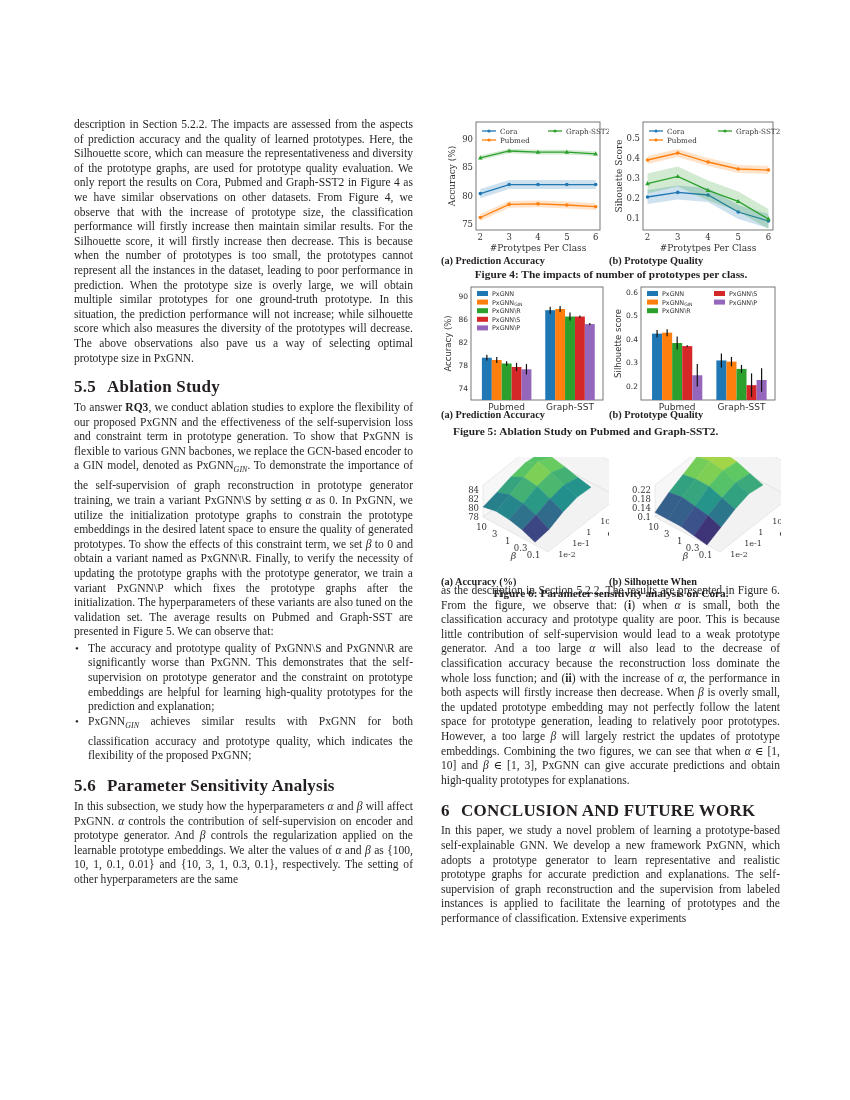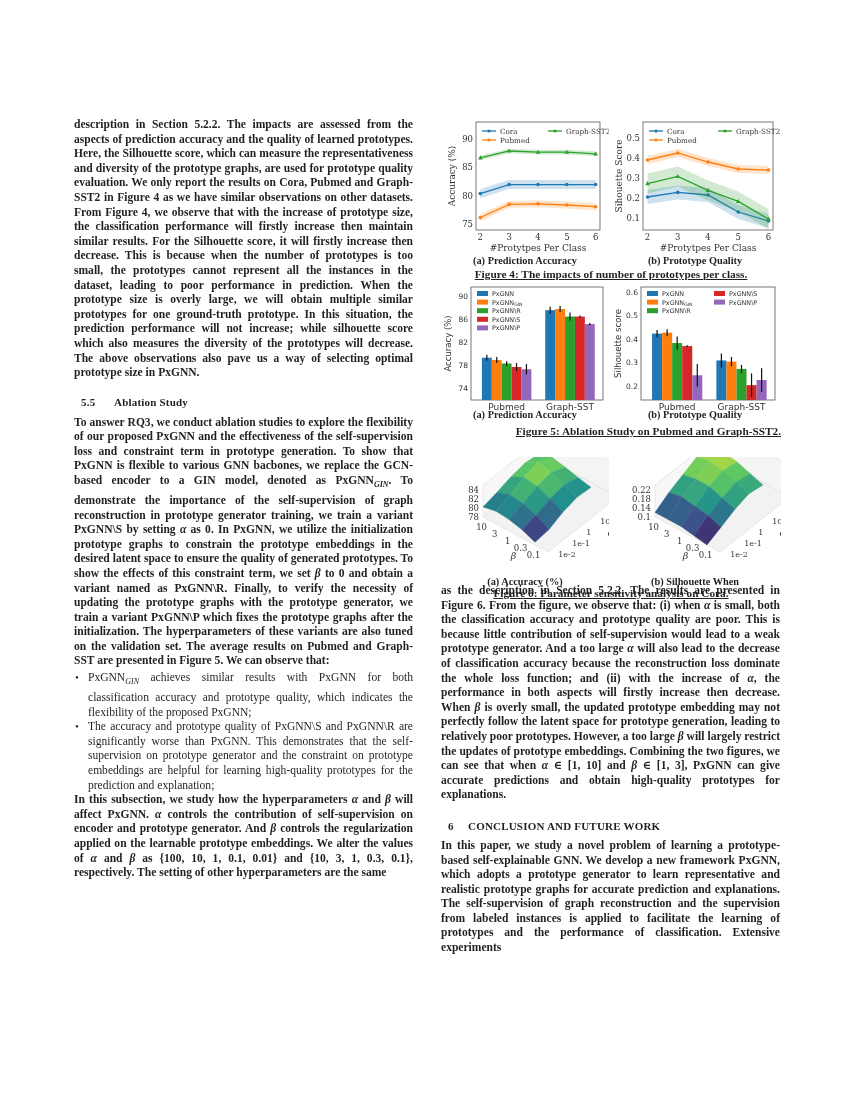--- a/index.html
+++ b/index.html
@@ -1,44 +1,45 @@
 <!DOCTYPE html>
 <html><head>
 <meta charset="utf-8">
 <style>
   html, body { margin: 0; padding: 0; background: #ffffff; }
   body { width: 850px; height: 1100px; position: relative; overflow: hidden;
          font-family: "Liberation Serif", "DejaVu Serif", serif; color: #231f20; }
   .col { position: absolute; top: 117px; width: 339px; }
   #col-left { left: 74px; }
-  p.body { margin: 0; font-size: 11.55px; line-height: 14.6px; text-align: justify; hyphens: manual; font-weight: bold; }
-  h2.sec { margin: 7px; font-size: 11px; font-weight: bold; line-height: 16px; letter-spacing: 0.2px; }
+  p.body { margin: 0; font-size: 11.55px; line-height: 14.6px; text-align: justify; hyphens: manual; }
+  h2.sec { margin: 0; font-size: 17px; font-weight: bold; line-height: 16px; letter-spacing: 0.2px; }
   h2.sec .num { display: inline-block; width: 33px; }
   ul.bul { margin: 0; padding: 0 0 0 14px; list-style: none; }
   ul.bul li { position: relative; font-size: 11.55px; line-height: 14.6px; text-align: justify; }
   ul.bul li::before { content: "\2022"; position: absolute; left: -13px; top: 0; font-size: 11px; }
   .fig { position: absolute; }
-  .subcap { font-size: 10.3px; font-weight: bold; text-align: center; position: absolute; white-space: nowrap; }
-  .figcap { font-size: 11.3px; font-weight: bold; position: absolute; white-space: nowrap; text-decoration: underline; }
+  .subcap { font-size: 10.3px; font-weight: bold; text-align: left; position: absolute; white-space: nowrap; }
+  .figcap { font-size: 11.3px; font-weight: bold; position: absolute; white-space: nowrap; }
   svg text { font-family: "DejaVu Serif", serif; }
   svg .sans { font-family: "DejaVu Sans", sans-serif; }
   i.m { font-style: italic; }
   sub.gin { font-size: 8px; font-style: italic; }
 </style>
 </head>
 <body>
 
 <div id="col-left" class="col">
   <p class="body">description in Section 5.2.2. The impacts are assessed from the aspects of prediction accuracy and the quality of learned prototypes. Here, the Silhouette score, which can measure the representativeness and diversity of the prototype graphs, are used for prototype quality evaluation. We only report the results on Cora, Pubmed and Graph-SST2 in Figure 4 as we have similar observations on other datasets. From Figure 4, we observe that with the increase of prototype size, the classification performance will firstly increase then maintain similar results. For the Silhouette score, it will firstly increase then decrease. This is because when the number of prototypes is too small, the prototypes cannot represent all the instances in the dataset, leading to poor performance in prediction. When the prototype size is overly large, we will obtain multiple similar prototypes for one ground-truth prototype. In this situation, the prediction performance will not increase; while silhouette score which also measures the diversity of the prototypes will decrease. The above observations also pave us a way of selecting optimal prototype size in PxGNN.</p>
   <h2 class="sec" style="margin-top:14px;margin-bottom:5px"><span class="num">5.5</span><span>Ablation Study</span></h2>
   <p class="body"><span>To answer </span><b>RQ3</b><span>, we conduct ablation studies to explore the flexibility of our proposed PxGNN and the effectiveness of the self-supervision loss and constraint term in prototype generation. To show that PxGNN is flexible to various GNN bacbones, we replace the GCN-based encoder to a GIN model, denoted as PxGNN</span><sub class="gin">GIN</sub><span>. To demonstrate the importance of the self-supervision of graph reconstruction in prototype generator training, we train a variant PxGNN\S by setting </span><i class="m">α</i><span> as 0. In PxGNN, we utilize the initialization prototype graphs to constrain the prototype embeddings in the desired latent space to ensure the quality of generated prototypes. To show the effects of this constraint term, we set </span><i class="m">β</i><span> to 0 and obtain a variant named as PxGNN\R. Finally, to verify the necessity of updating the prototype graphs with the prototype generator, we train a variant PxGNN\P which fixes the prototype graphs after the initialization. The hyperparameters of these variants are also tuned on the validation set. The average results on Pubmed and Graph-SST are presented in Figure 5. We can observe that:</span></p>
   <ul class="bul" style="margin-top:2px">
+    <li>The accuracy and prototype quality of PxGNN\S and PxGNN\R are significantly worse than PxGNN. This demonstrates that the self-supervision on prototype generator and the constraint on prototype embeddings are helpful for learning high-quality prototypes for the prediction and explanation;</li>
     <li><span>PxGNN</span><sub class="gin">GIN</sub><span> achieves similar results with PxGNN for both classification accuracy and prototype quality, which indicates the flexibility of the proposed PxGNN;</span></li>
-    <li>The accuracy and prototype quality of PxGNN\S and PxGNN\R are significantly worse than PxGNN. This demonstrates that the self-supervision on prototype generator and the constraint on prototype embeddings are helpful for learning high-quality prototypes for the prediction and explanation;</li>
   </ul>
+  <h2 class="sec" style="margin-top:15px;margin-bottom:5px"><span class="num">5.6</span><span>Parameter Sensitivity Analysis</span></h2>
   <p class="body"><span>In this subsection, we study how the hyperparameters </span><i class="m">α</i><span> and </span><i class="m">β</i><span> will affect PxGNN. </span><i class="m">α</i><span> controls the contribution of self-supervision on encoder and prototype generator. And </span><i class="m">β</i><span> controls the regularization applied on the learnable prototype embeddings. We alter the values of </span><i class="m">α</i><span> and </span><i class="m">β</i><span> as {100, 10, 1, 0.1, 0.01} and {10, 3, 1, 0.3, 0.1}, respectively. The setting of other hyperparameters are the same</span></p>
 </div>
 
 <div class="fig" style="left:441px;top:117px;width:340px;height:500px">
   <svg id="fig4a" style="position:absolute;left:0;top:0" width="168" height="140">
       <rect x="35" y="5" width="124" height="108" fill="#fff" stroke="#555" stroke-width="0.8"></rect>
       <text x="32" y="110.3157894736842" font-size="8.5" text-anchor="end" fill="#333">75</text>
       <text x="32" y="81.89473684210526" font-size="8.5" text-anchor="end" fill="#333">80</text>
       <text x="32" y="53.473684210526315" font-size="8.5" text-anchor="end" fill="#333">85</text>
       <text x="32" y="25.05263157894737" font-size="8.5" text-anchor="end" fill="#333">90</text>
@@ -206,21 +207,21 @@
       <text x="53" y="19.6" font-size="6.4" fill="#333" class="sans">PxGNN<tspan font-size="4.6" dy="1.5">GIN</tspan></text>
       <rect x="38" y="23.2" width="11" height="5" fill="#2ca02c"></rect>
       <text x="53" y="28.2" font-size="6.4" fill="#333" class="sans">PxGNN\R</text>
       <rect x="105" y="6" width="11" height="5" fill="#d62728"></rect>
       <text x="120" y="11" font-size="6.4" fill="#333" class="sans">PxGNN\S</text>
       <rect x="105" y="14.600000000000001" width="11" height="5" fill="#9467bd"></rect>
       <text x="120" y="19.6" font-size="6.4" fill="#333" class="sans">PxGNN\P</text>
     </svg>
   <div class="subcap" style="left:0;width:168px;top:292px">(a) Prediction Accuracy</div>
   <div class="subcap" style="left:168px;width:172px;top:292px">(b) Prototype Quality</div>
-  <div class="figcap" style="left:0;width:340px;text-align:right;top:308px">Figure 5: Ablation Study on Pubmed and Graph-SST2.</div>
+  <div class="figcap" style="left:12px;width:340px;text-align:left;top:308px">Figure 5: Ablation Study on Pubmed and Graph-SST2.</div>
 
   <svg id="fig6a" style="position:absolute;left:0;top:340px" width="168" height="125">
       <polygon points="42,60 107,95 177,40 112,5" fill="#f2f2f2" stroke="#ddd" stroke-width="0.6"></polygon>
       <polygon points="42,60 112,5 112,-27 42,28" fill="#f7f7f7" stroke="#ddd" stroke-width="0.6"></polygon>
       <polygon points="112,5 177,40 177,8 112,-27" fill="#f4f4f4" stroke="#ddd" stroke-width="0.6"></polygon>
       <polygon points="84,5.971428571428596 97,4.742857142857115 111,0.14285714285714235 98,-3.200000000000017" fill="rgb(87,195,103)" stroke="rgb(87,195,103)" stroke-width="0.4"></polygon>
       <polygon points="97,4.742857142857115 110,15.400000000000027 124,9.885714285714261 111,0.14285714285714235" fill="rgb(103,203,95)" stroke="rgb(103,203,95)" stroke-width="0.4"></polygon>
       <polygon points="110,15.400000000000027 123,27.88571428571426 137,20.54285714285717 124,9.885714285714261" fill="rgb(68,177,116)" stroke="rgb(68,177,116)" stroke-width="0.4"></polygon>
       <polygon points="123,27.88571428571426 136,40.37142857142856 150,30.285714285714285 137,20.54285714285717" fill="rgb(35,147,139)" stroke="rgb(35,147,139)" stroke-width="0.4"></polygon>
       <polygon points="70,19.714285714285715 83,20.31428571428569 97,4.742857142857115 84,5.971428571428596" fill="rgb(89,196,102)" stroke="rgb(89,196,102)" stroke-width="0.4"></polygon>

